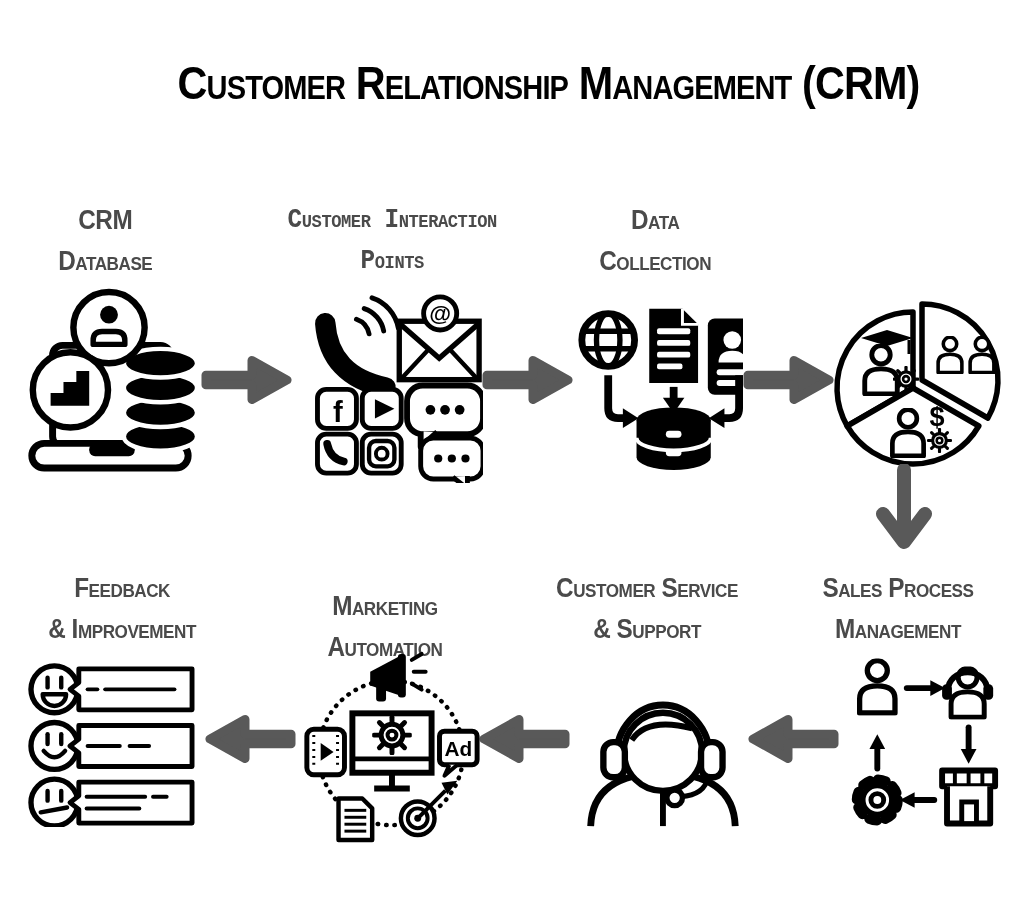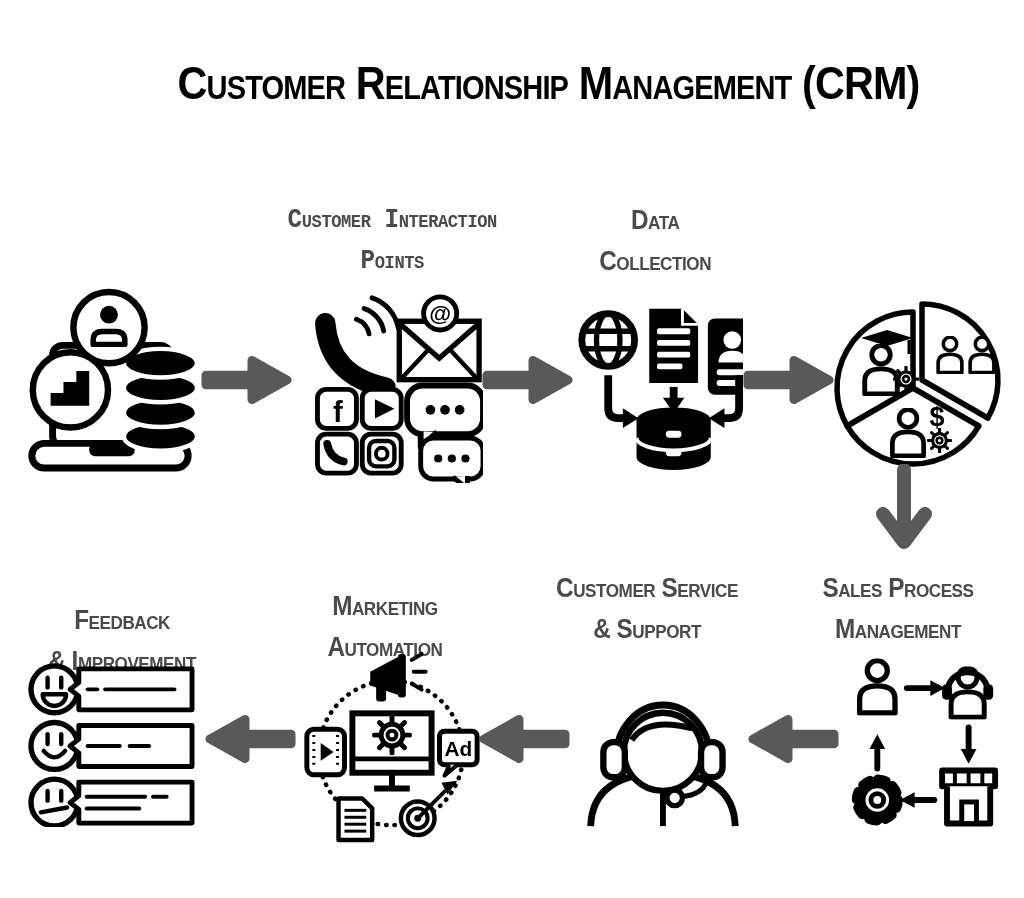--- a/index.html
+++ b/index.html
@@ -41,26 +41,28 @@
         <circle cx="20" cy="20" r="4.5" fill="none" stroke="#000" stroke-width="4"></circle>
       </symbol>
       <symbol id="sym-arrow-right" viewBox="0 0 95 58">
         <path d="M5 24 H52 V9 L88 29 L52 49 V34 H5 Z" fill="#595959" stroke="#595959" stroke-width="9" stroke-linejoin="round"></path>
       </symbol>
     </defs>
   </svg>
 
   <div class="abs title"><span class="cond">Customer Relationship Management (CRM)</span></div>
 
+  <div class="abs stage-label" style="left:5px;top:200px;width:200px;"><span class="cond">CRM
+Database</span></div>
   <div class="abs stage-label" style="left:235px;top:200px;width:315px;font-family:Liberation Mono, monospace;"><span class="cond">Customer Interaction
 Points</span></div>
   <div class="abs stage-label" style="left:565px;top:200px;width:180px;"><span class="cond">Data
 Collection</span></div>
 
-  <div class="abs stage-label" style="left:10px;top:600px;width:225px;"><span class="cond">Feedback
+  <div class="abs stage-label" style="left:10px;top:568px;width:225px;"><span class="cond">Feedback
 &amp; Improvement</span></div>
   <div class="abs stage-label" style="left:282px;top:586px;width:205px;text-decoration:underline;"><span class="cond">Marketing
 Automation</span></div>
   <div class="abs stage-label" style="left:785px;top:568px;width:225px;"><span class="cond">Sales Process
 Management</span></div>
   <div class="abs stage-label" style="left:525px;top:568px;width:245px;"><span class="cond">Customer Service
 &amp; Support</span></div>
 
   <svg class="abs" style="left:15px;top:288px;" width="188" height="188" viewBox="0 0 190 190">
     <g>

